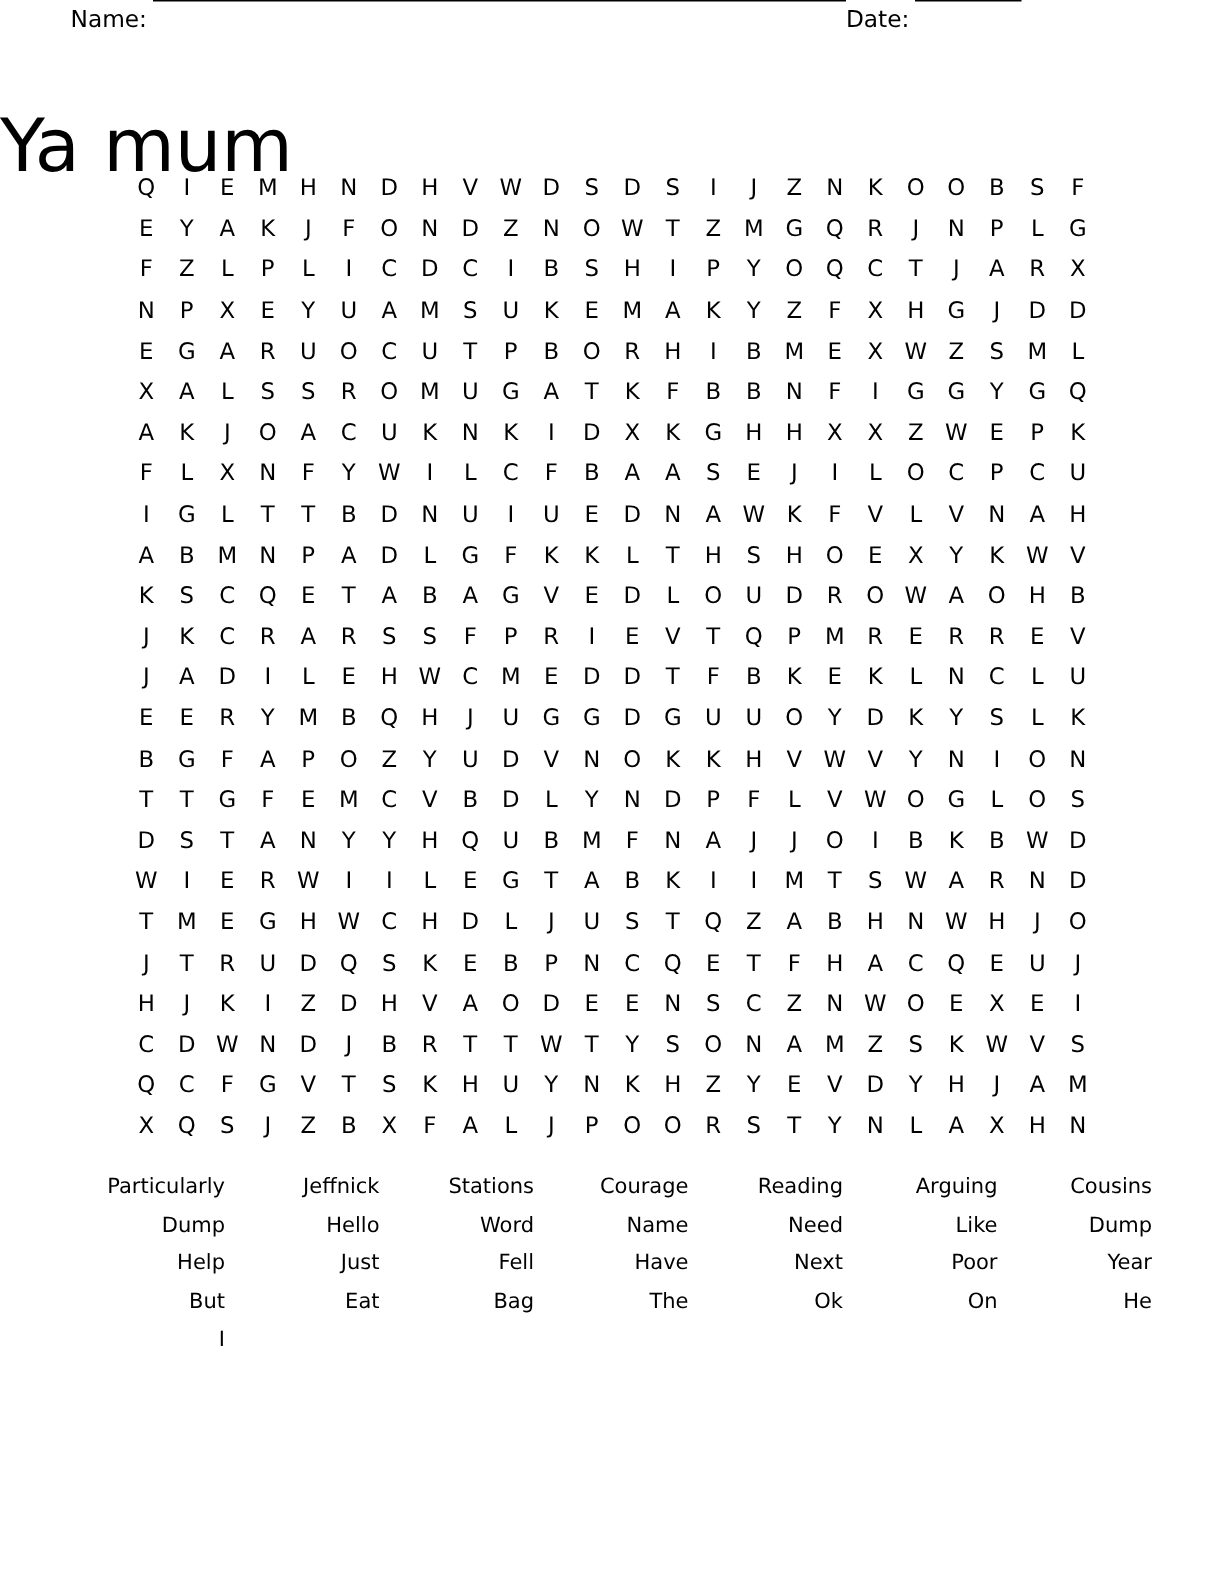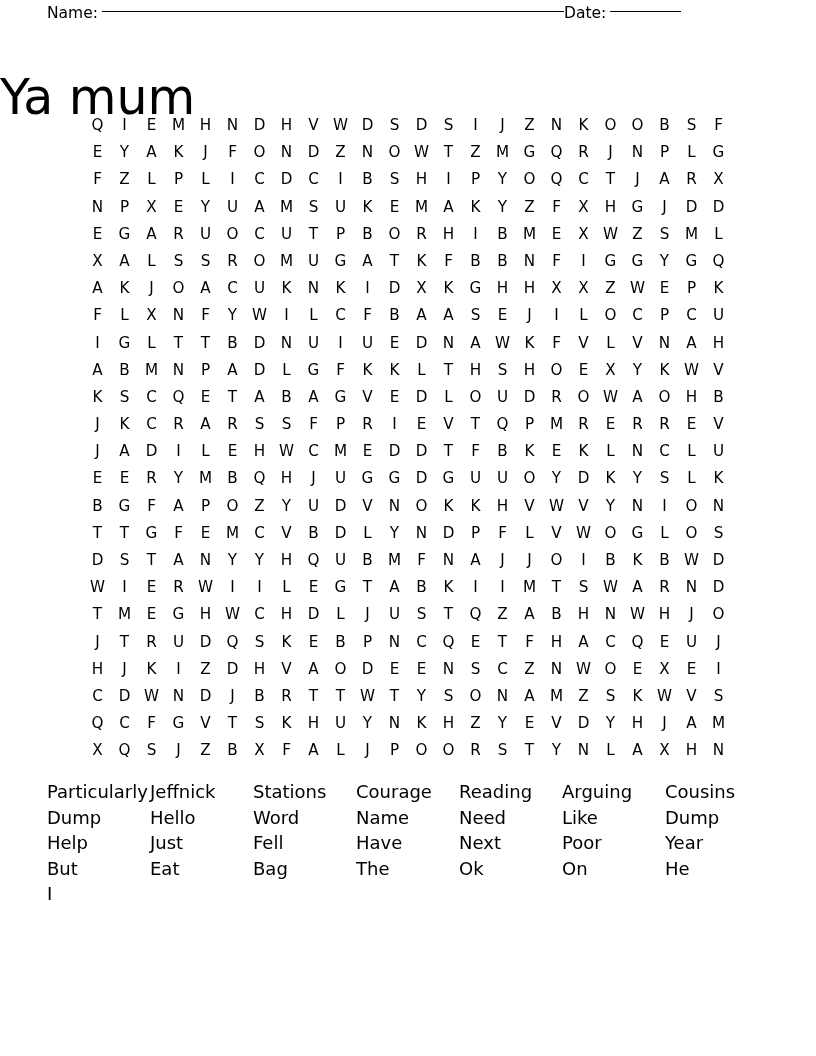--- a/index.html
+++ b/index.html
@@ -17,21 +17,21 @@
   }
 
   
   #header-row {
     position: absolute;
     left: 0;
     top: 0;
     width: 704px;
     height: 26px;
     display: flex;
-    align-items: center;
+    align-items: flex-start;
   }
   .hdr-label {
     font-size: 15.5px;
     line-height: 26px;
     white-space: pre;
   }
   #name-label { margin-left: 47px; }
   #name-rule {
     flex: 0 0 auto;
     width: 462px;
@@ -90,23 +90,24 @@
     top: 779px;
     width: 740px;
   }
   .word-row {
     display: flex;
     height: 25.6px;
   }
   .word-cell {
     width: 103px;
     flex: 0 0 103px;
-    font-size: 18px;
+    font-size: 14px;
     line-height: 25.6px;
     white-space: pre;
+    text-align: right;
   }
 </style>
 </head>
 <body>
 
 <div id="header-row">
   <span class="hdr-label" id="name-label">Name:</span>
   <span id="name-rule"></span>
   <span class="hdr-label" id="date-label">Date:</span>
   <span id="date-rule"></span>

